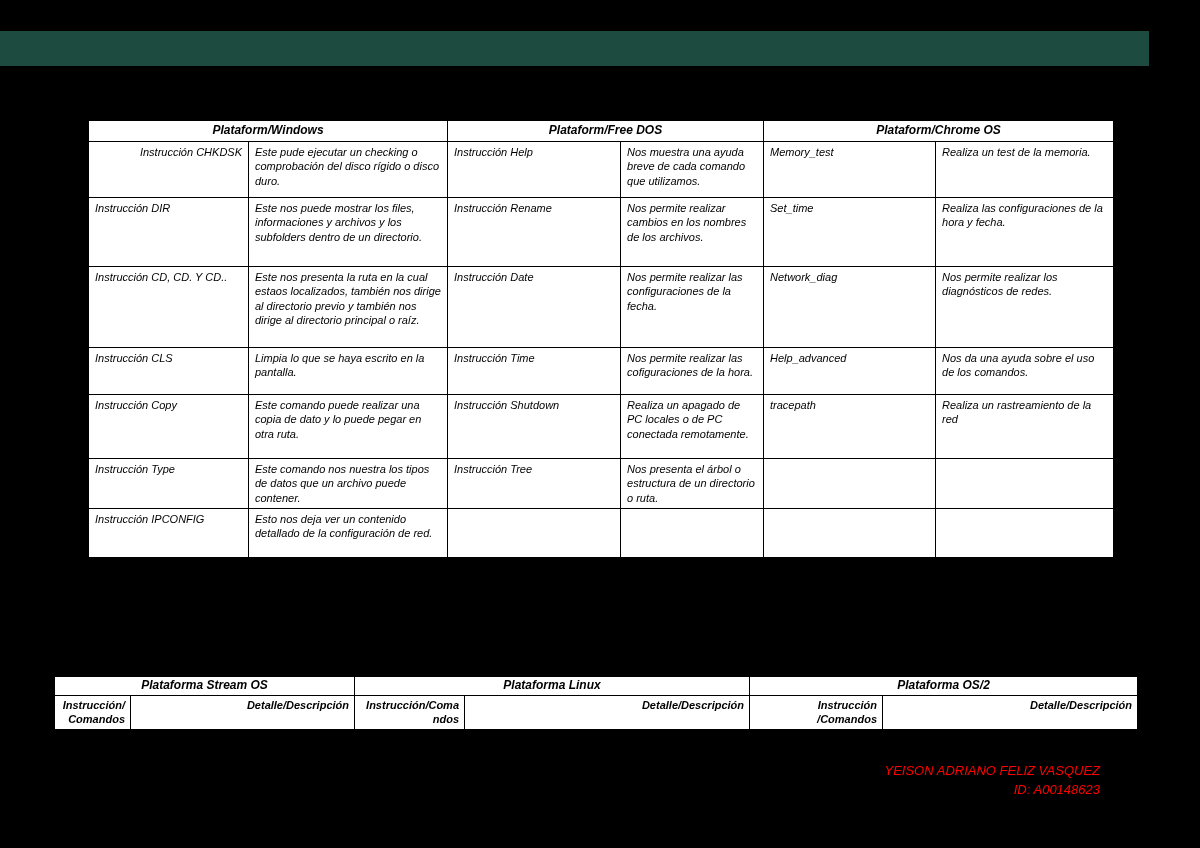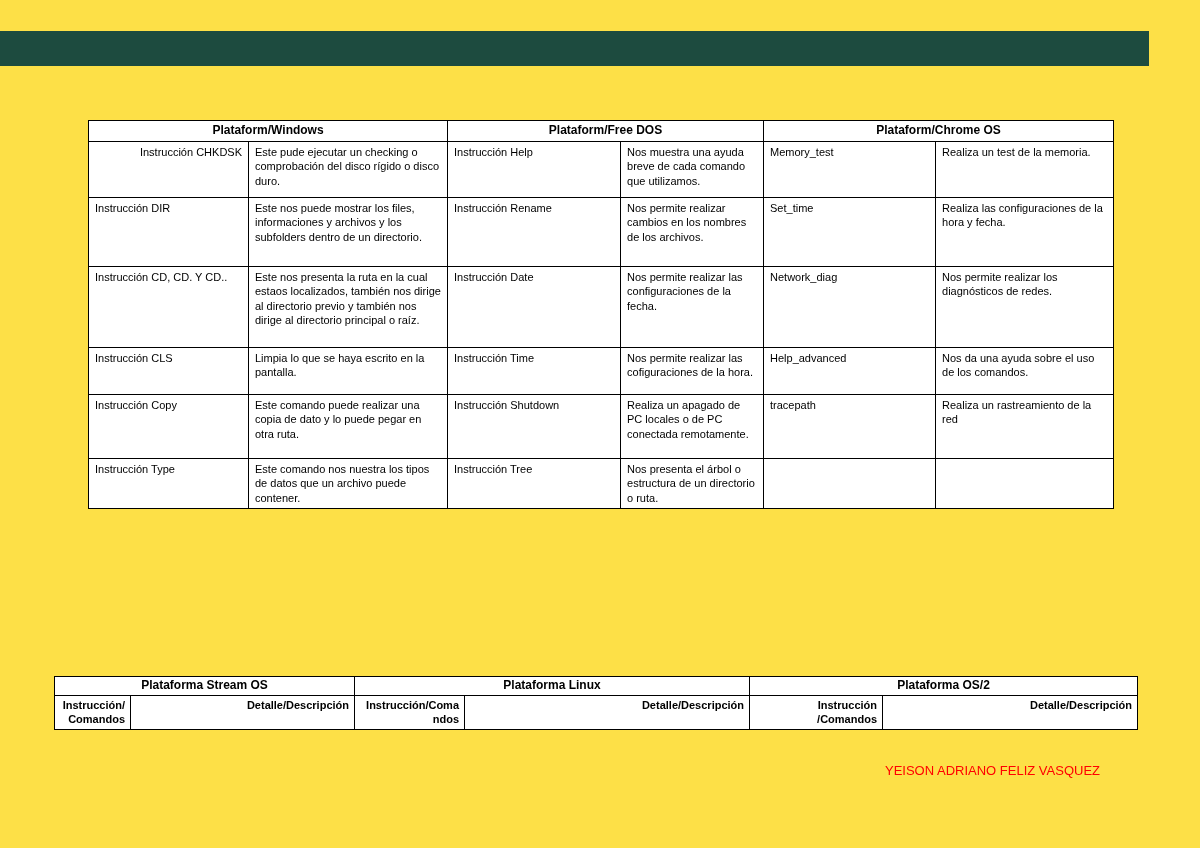--- a/index.html
+++ b/index.html
@@ -2,21 +2,21 @@
 <html><head>
 <meta charset="utf-8">
 <style>
   * { margin: 0; padding: 0; box-sizing: border-box; }
   html, body {
     width: 1200px; height: 848px;
     background: #ffffff;
     font-family: "Liberation Sans", sans-serif;
     overflow: hidden;
   }
-  .page { position: relative; width: 1200px; height: 848px; background: #fde047; }
+  .page { position: relative; width: 1200px; height: 848px; background: #000000; font-style: italic; }
 
   .top-bar {
     position: absolute;
     left: 0; top: 31px;
     width: 1149px; height: 35px;
     background: #1d4b3f;
   }
 
   table {
     position: absolute;
@@ -151,20 +151,28 @@
         <td>Realiza un rastreamiento de la red</td>
       </tr>
       <tr>
         <td>Instrucción Type</td>
         <td>Este comando nos nuestra los tipos de datos que un archivo puede contener.</td>
         <td>Instrucción Tree</td>
         <td>Nos presenta el árbol o estructura de un directorio o ruta.</td>
         <td></td>
         <td></td>
       </tr>
+      <tr>
+        <td>Instrucción IPCONFIG</td>
+        <td>Esto nos deja ver un contenido detallado de la configuración de red.</td>
+        <td></td>
+        <td></td>
+        <td></td>
+        <td></td>
+      </tr>
     </tbody>
   </table>
 
   <table class="t2">
     <colgroup>
       <col style="width:76px">
         <col style="width:224px">
       <col style="width:110px">
         <col style="width:285px">
       <col style="width:133px">
@@ -185,15 +193,16 @@
         <th>Detalle/Descripción</th>
         <th>Instrucción
 /Comandos</th>
         <th>Detalle/Descripción</th>
       </tr>
     </thead>
   </table>
 
   <div class="author">
     <div>YEISON ADRIANO FELIZ VASQUEZ</div>
+    <div>ID: A00148623</div>
   </div>
 
 </div>
 
 </body></html>

